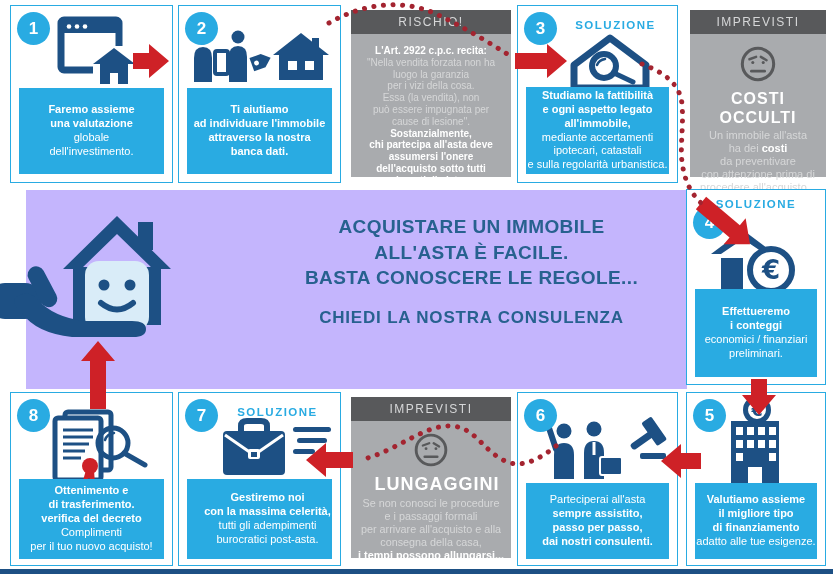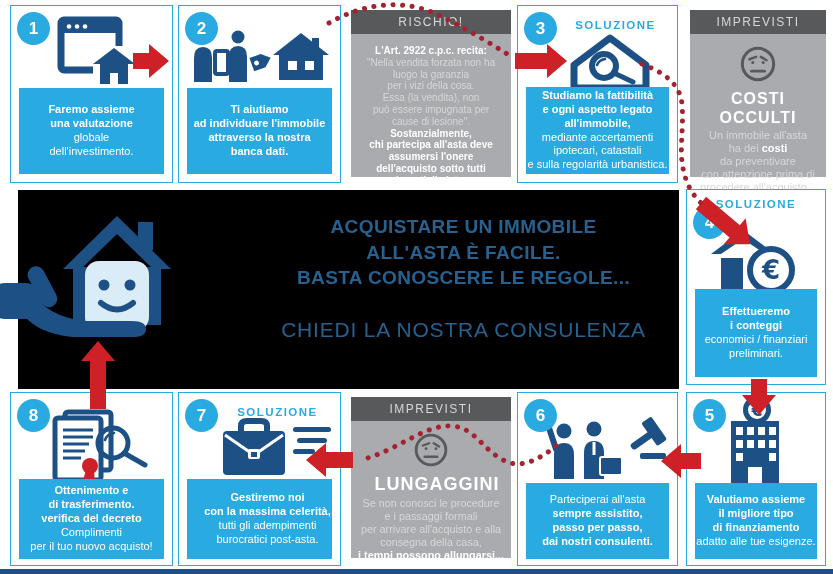--- a/index.html
+++ b/index.html
@@ -20,24 +20,24 @@
   .gray-head{height:24px;background:#58595b;color:#d6d7d8;display:flex;align-items:center;
              justify-content:center;font-size:12px;letter-spacing:1.5px;}
   .gray-body{text-align:center;color:#d6d7d8;font-size:11px;line-height:1.2;}
   .gray-body .b{color:#fff;}
   .rischio-body{padding-top:3px;font-size:10px;line-height:11.8px;margin-top:8px;}
   .rischio-body .b{color:#fff;}
   .face{display:block;margin:11px auto 3px auto;}
   .gray-title{color:#fff;font-weight:bold;letter-spacing:1px;margin-bottom:1px;}
   .t-costi{font-size:16px;}
   .t-lung{font-size:18px;margin-left:12px;}
-  .center-banner{position:absolute;left:18px;top:190px;width:661px;height:199px;background:#000000;}
+  .center-banner{position:absolute;left:26px;top:190px;width:661px;height:199px;background:#c4b5fd;}
   .center-text{position:absolute;left:238px;top:24px;width:415px;text-align:center;color:#27618f;}
   .center-title{font-size:19px;font-weight:bold;line-height:1.35;letter-spacing:0.4px;}
-  .center-cta{margin-top:27px;font-size:21px;font-weight:normal;letter-spacing:0.8px;}
+  .center-cta{margin-top:17px;font-size:17px;font-weight:bold;letter-spacing:0.8px;}
   .overlay{position:absolute;left:0;top:0;z-index:60;pointer-events:none;}
   .hand-svg{position:absolute;left:0;top:195px;z-index:10;}
   .footer-bar{position:absolute;left:0;top:569px;width:833px;height:5px;background:#1d5084;}
 </style>
 </head>
 <body>
 
 <div class="canvas">
 
   <div class="box" style="left:10px;top:5px;width:163px;height:178px;">

